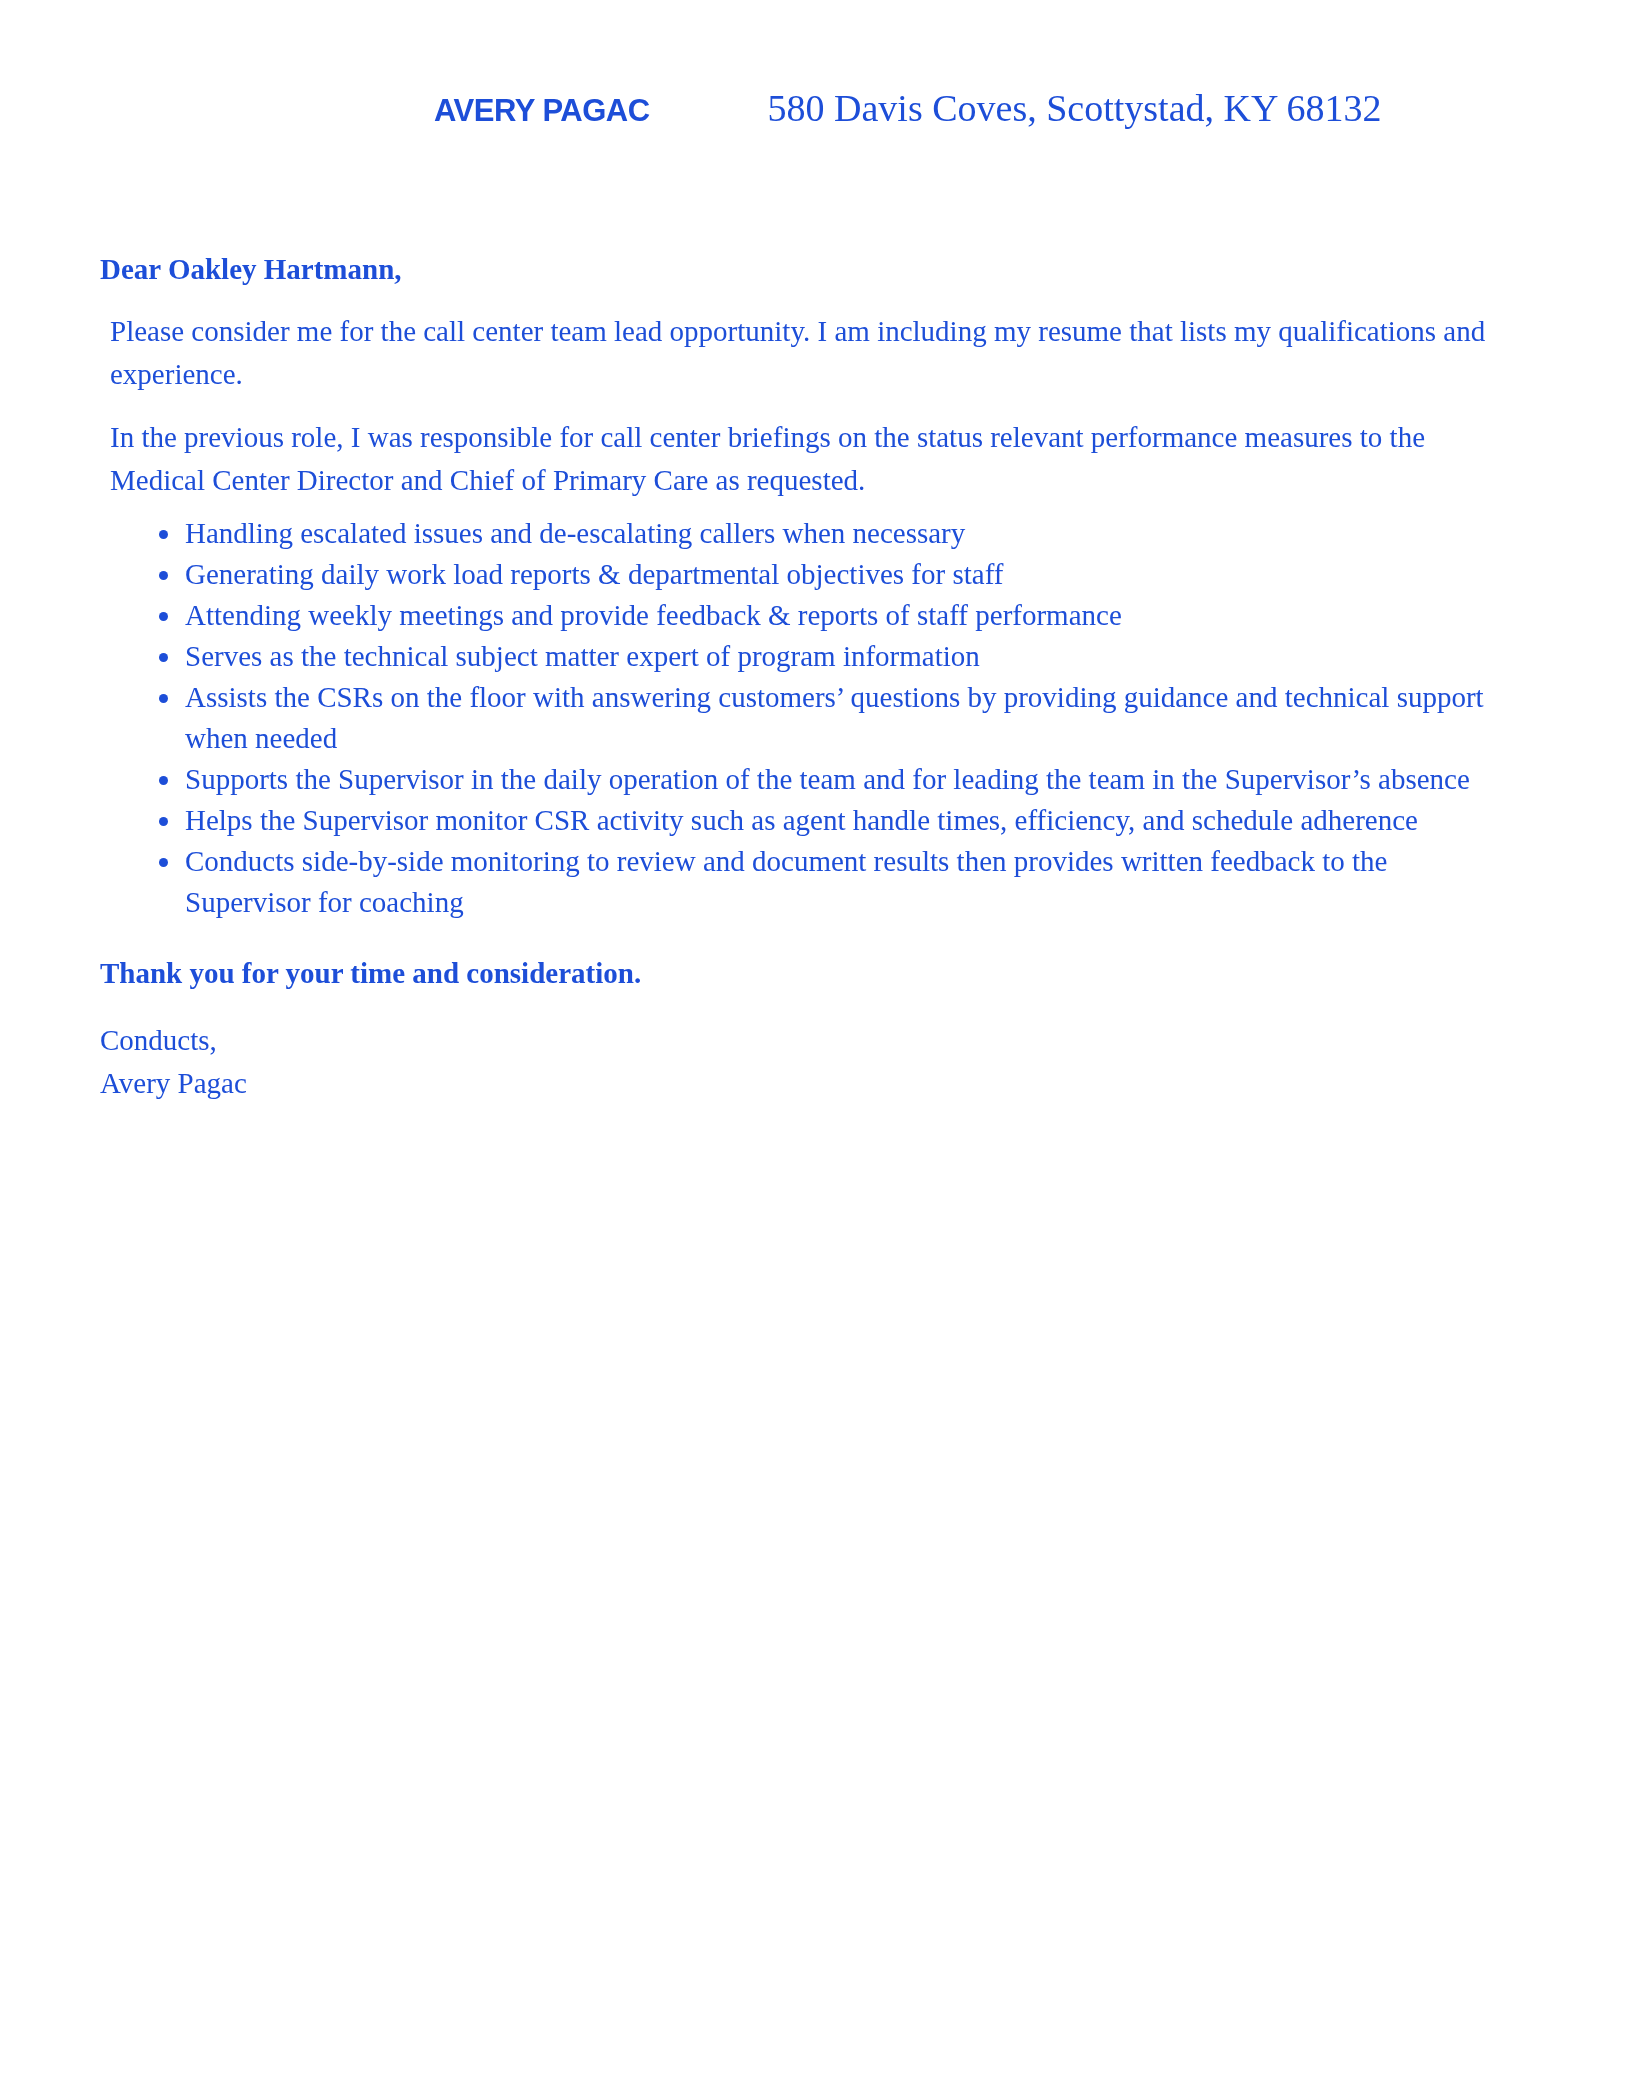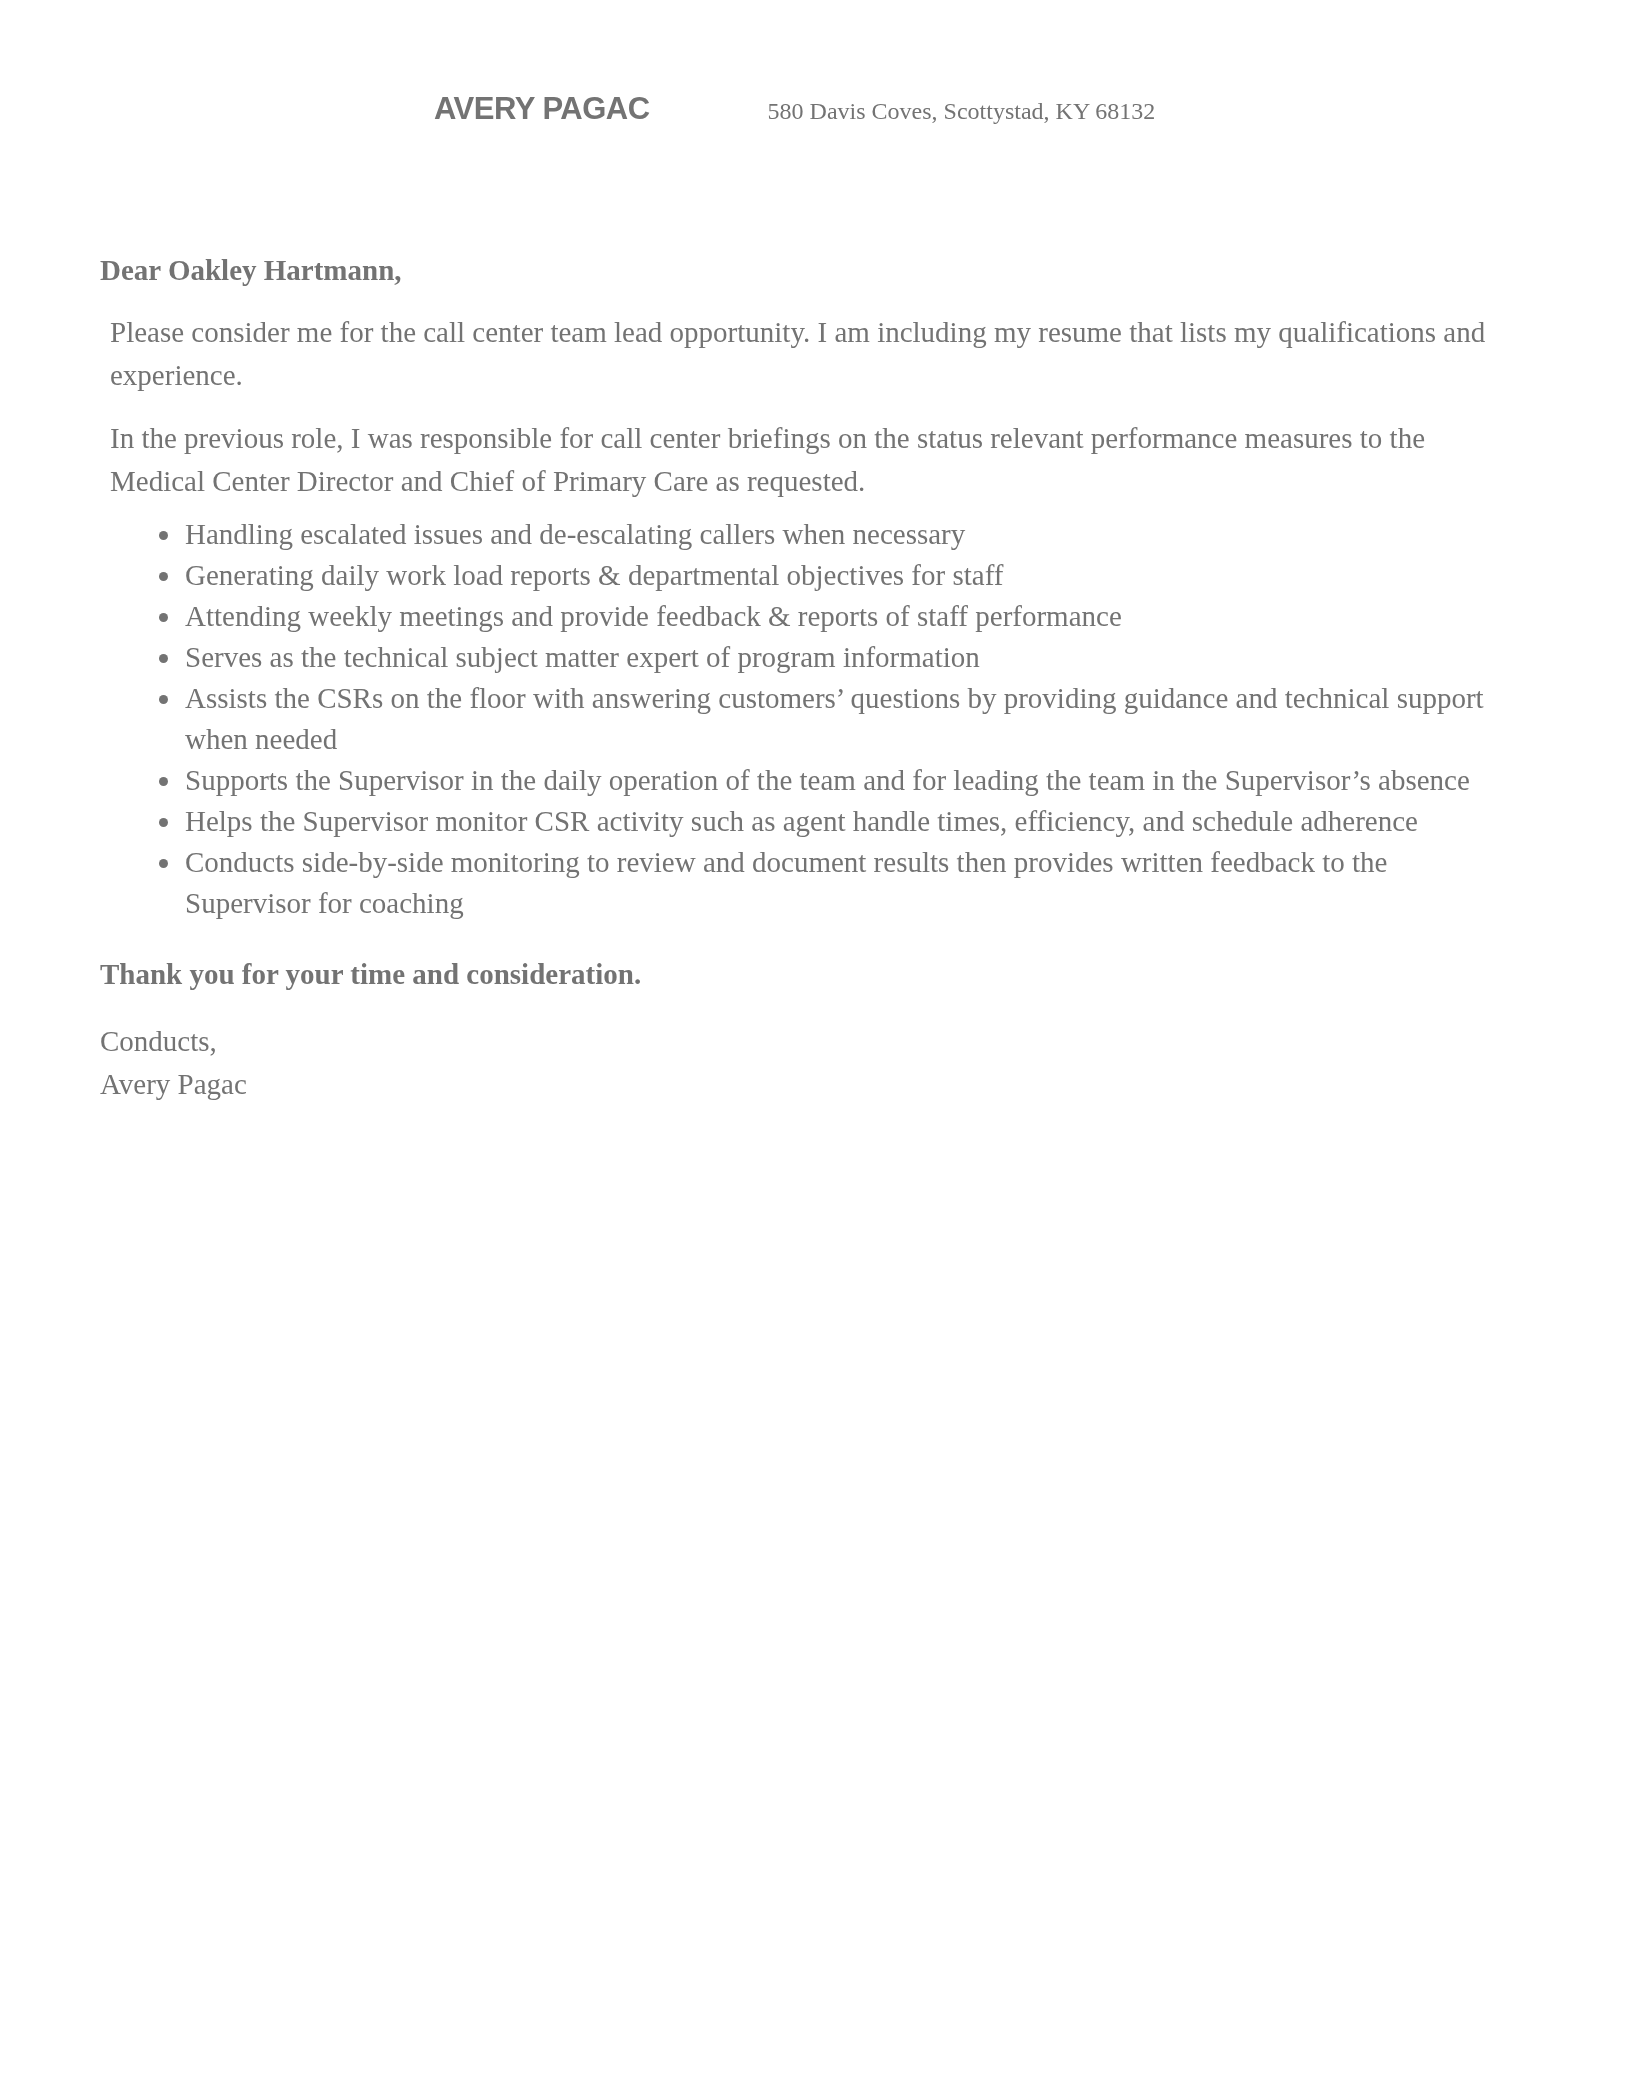--- a/index.html
+++ b/index.html
@@ -6,42 +6,42 @@
     margin: 0;
     padding: 0;
     background: #ffffff;
   }
   .page {
     position: relative;
     width: 1632px;
     height: 2098px;
     box-sizing: border-box;
     background: #ffffff;
-    color: #737373;
+    color: #1d4ed8;
     font-family: "Liberation Serif", "DejaVu Serif", serif;
     font-size: 29px;
     line-height: 43px;
     padding: 87px 138px 0 100px;
     overflow: hidden;
   }
   .letter-header {
     display: flex;
     align-items: baseline;
     gap: 118px;
     margin-left: 334px;
     white-space: nowrap;
   }
   .sender-name {
     font-family: "Liberation Sans", "DejaVu Sans", sans-serif;
     font-weight: bold;
     font-size: 31px;
     letter-spacing: -0.5px;
   }
   .sender-address {
-    font-size: 24px;
+    font-size: 38px;
   }
   .greeting {
     margin: 116px 0 19px 0;
     font-weight: bold;
   }
   p.body-par {
     margin: 0 0 20px 10px;
   }
   ul.req-list {
     margin: -9px 0 29px 0;

